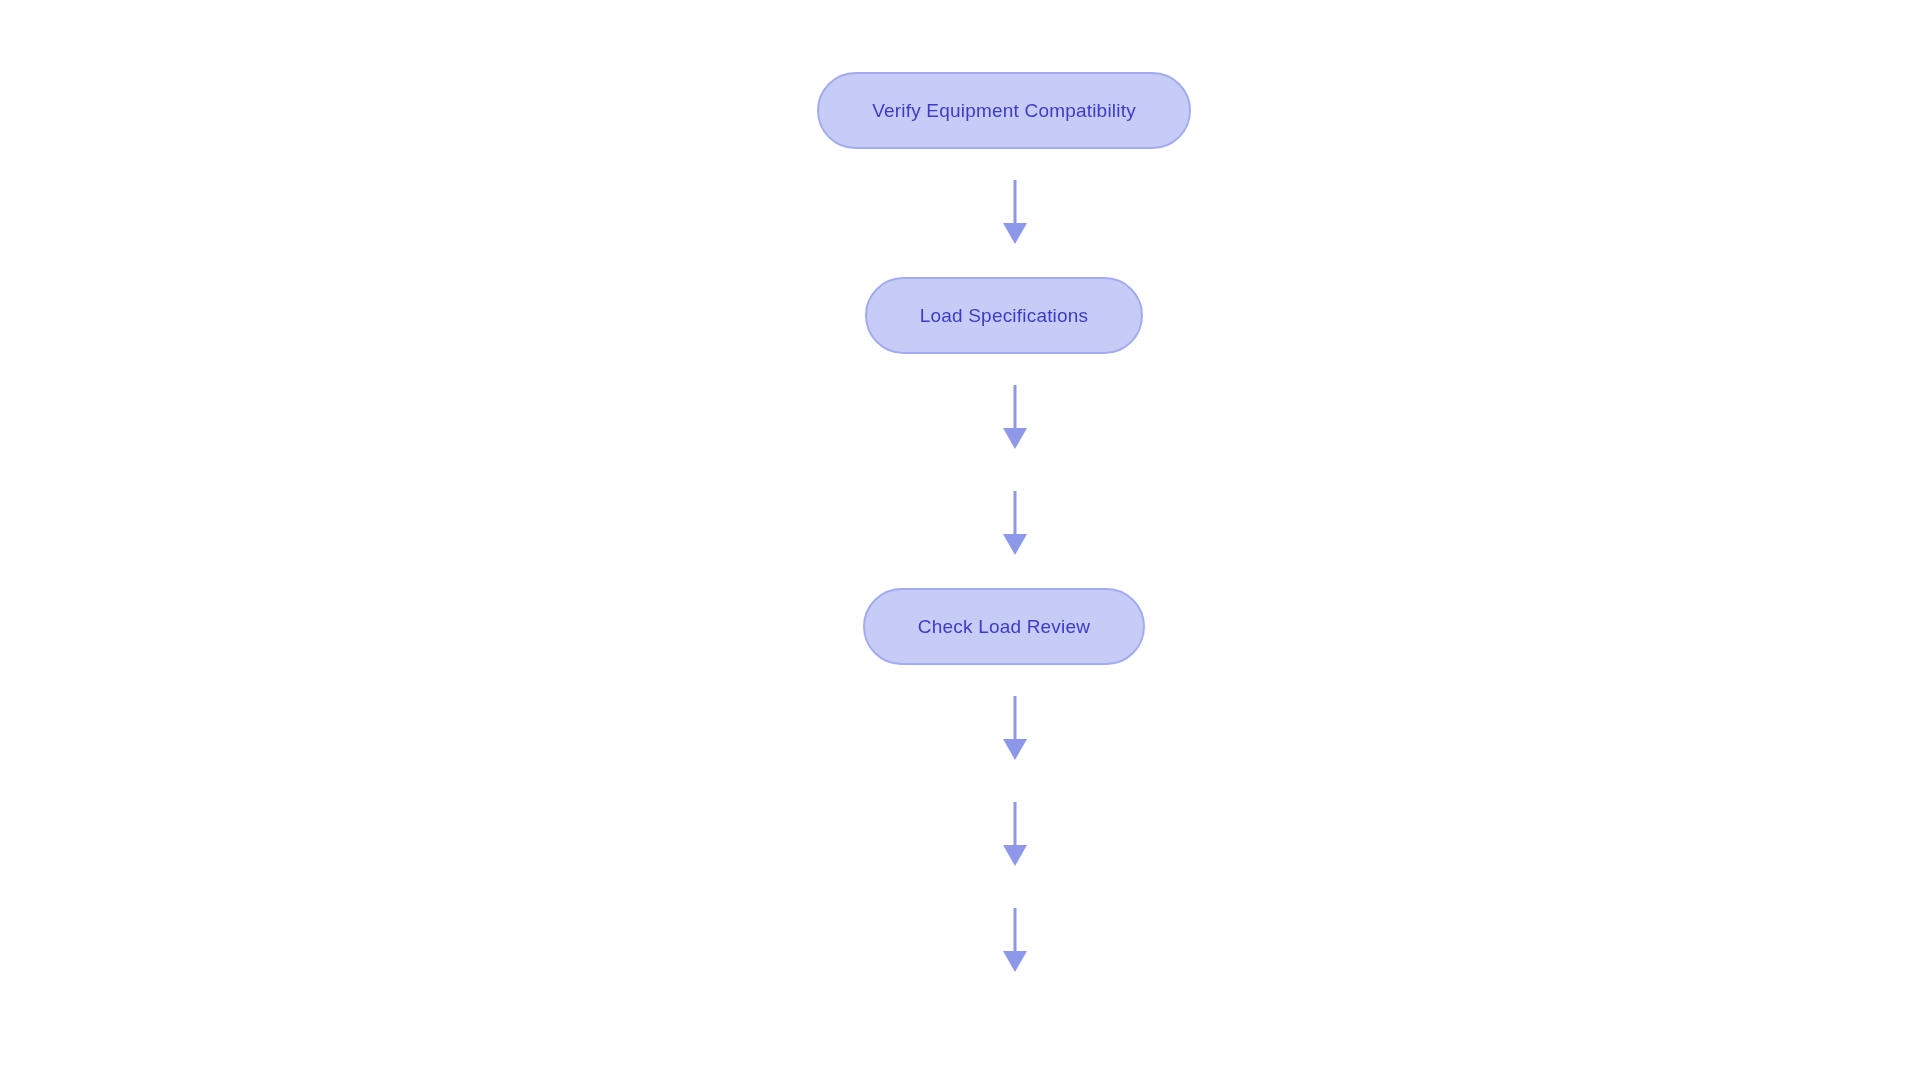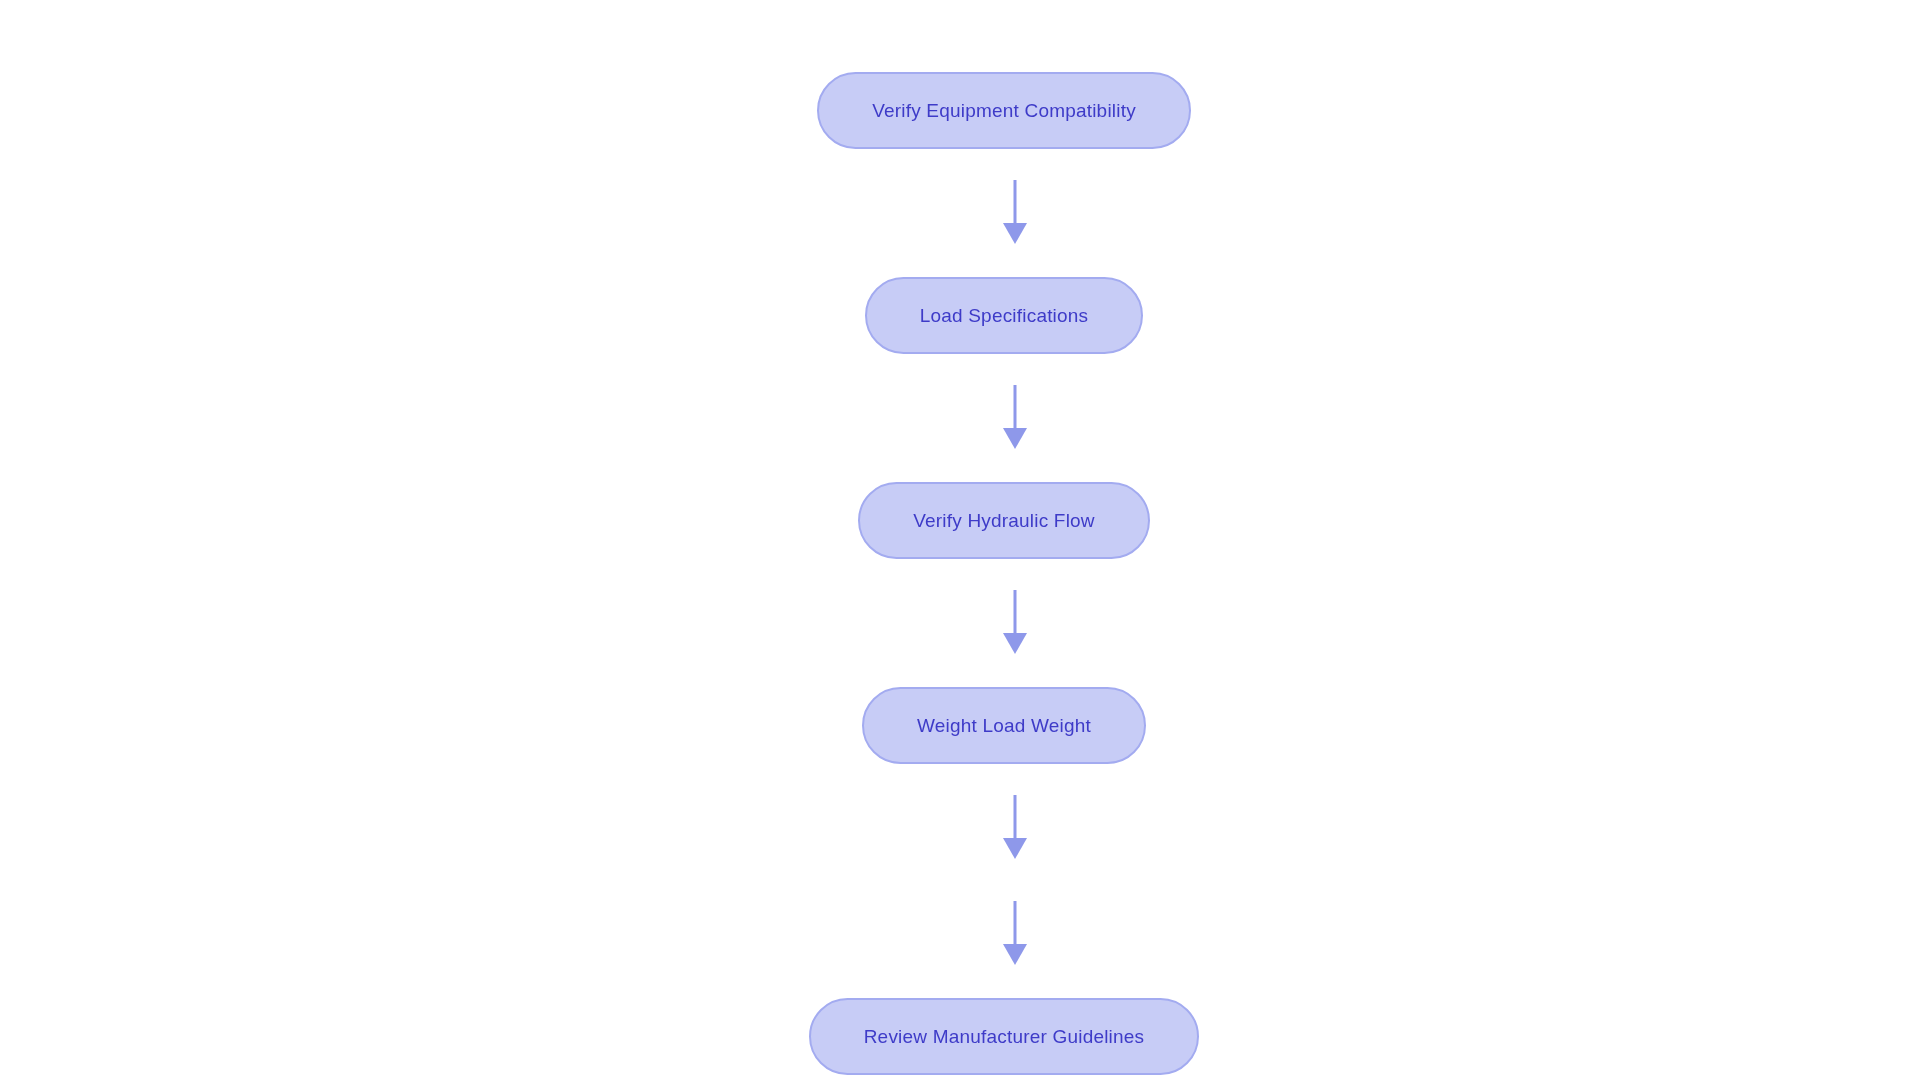--- a/index.html
+++ b/index.html
@@ -99,47 +99,41 @@
 
   <div class="node pill">
     <span class="node-label">Load Specifications</span>
   </div>
 
   <div class="arrow">
     <div class="arrow-line"></div>
     <div class="arrow-head"></div>
   </div>
 
-  <div class="node pill">
-    <span class="node-label">Verify Hydraulic Flow</span>
-  </div>
 
   <div class="arrow">
     <div class="arrow-line"></div>
     <div class="arrow-head"></div>
   </div>
 
   <div class="node pill">
-    <span class="node-label">Weight Load Weight</span>
+    <span class="node-label">Check Load Review</span>
   </div>
 
   <div class="arrow">
     <div class="arrow-line"></div>
     <div class="arrow-head"></div>
   </div>
 
 
   <div class="arrow">
     <div class="arrow-line"></div>
     <div class="arrow-head"></div>
   </div>
 
-  <div class="node pill">
-    <span class="node-label">Review Manufacturer Guidelines</span>
-  </div>
 
   <div class="arrow">
     <div class="arrow-line"></div>
     <div class="arrow-head"></div>
   </div>
 
 </div>
 </div>
 
 </body></html>

